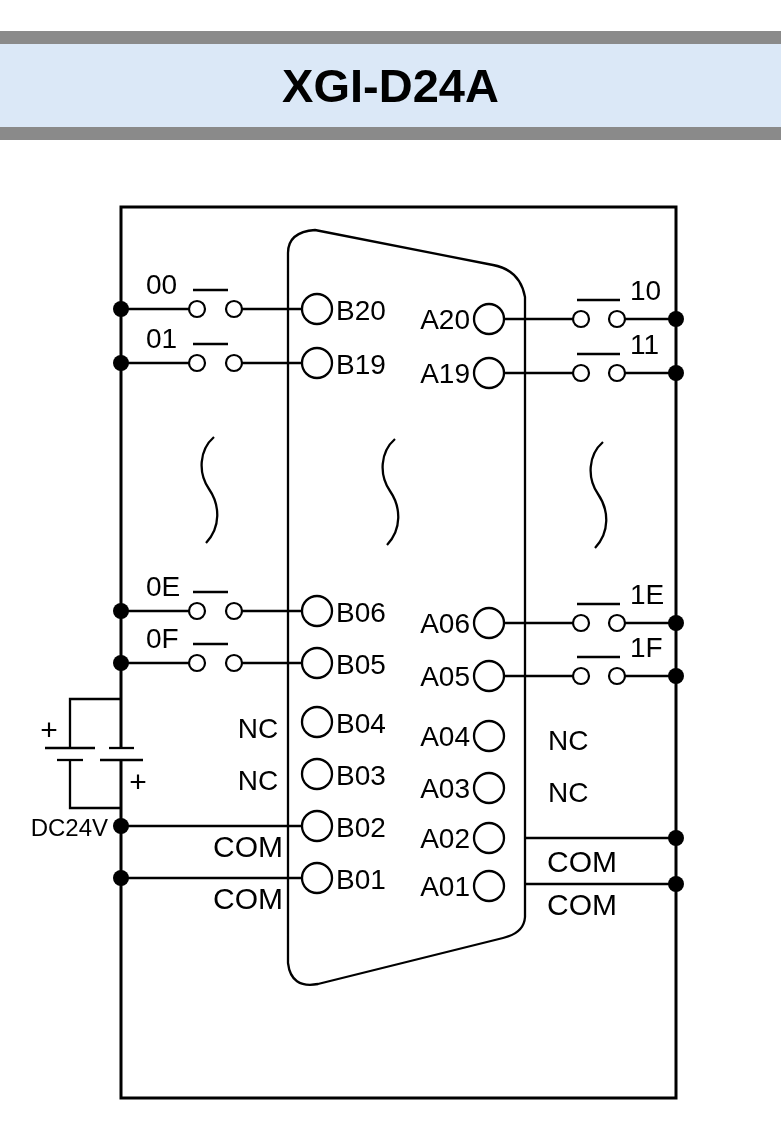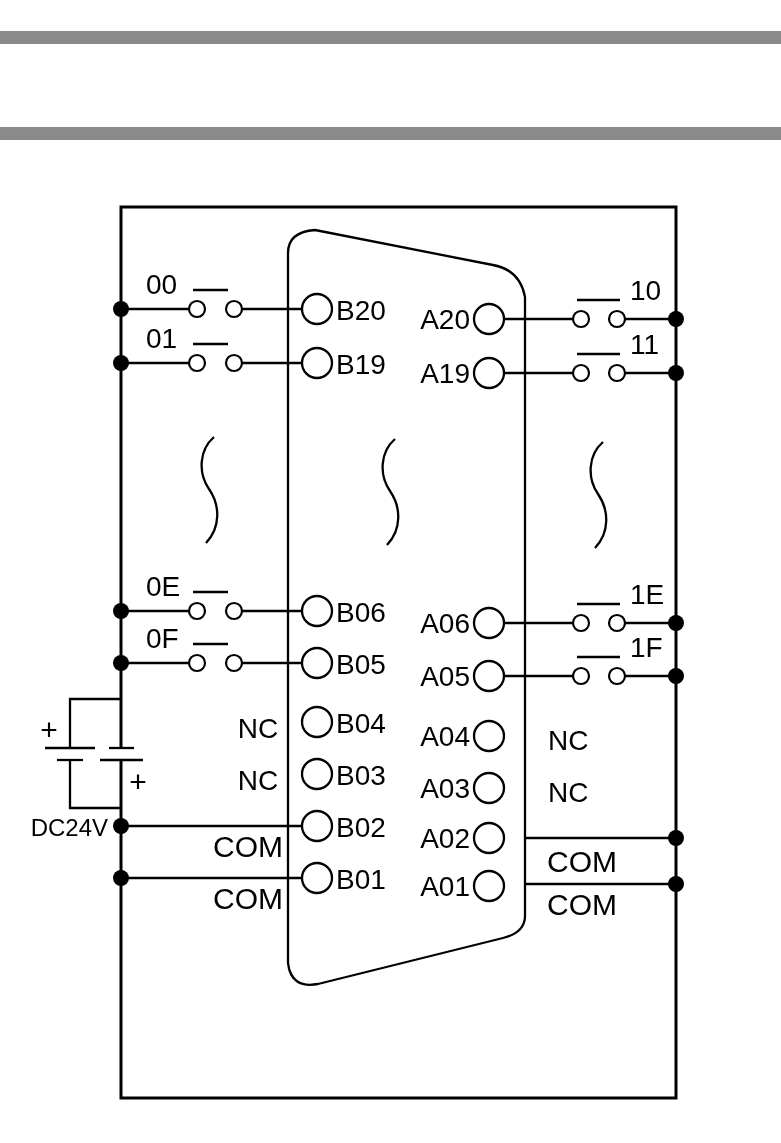--- a/index.html
+++ b/index.html
@@ -23,20 +23,23 @@
   .com{font-size:30px;}
   .pw{font-size:24px;}
   .plus{font-size:30px;}
 </style>
 </head>
 <body>
 
 <div class="canvas">
 
   <div class="hdr-bar top"></div>
+  <div class="hdr-band">
+    <span class="hdr-title">XGI-D24A</span>
+  </div>
   <div class="hdr-bar bottom"></div>
 
   <svg width="781" height="1143" viewBox="0 0 781 1143">
 
     <path class="ln thick" d="M 121 748 L 121 207 L 676 207 L 676 1098 L 121 1098 L 121 760"></path>
 
     <path class="ln" d="M 315 230 L 493 265 Q 520 270 525 297 L 525 917 Q 524 933 503 938
              L 318 984 Q 291 989 288 963 L 288 253 Q 288 232 315 230 Z"></path>
 
     <g>

